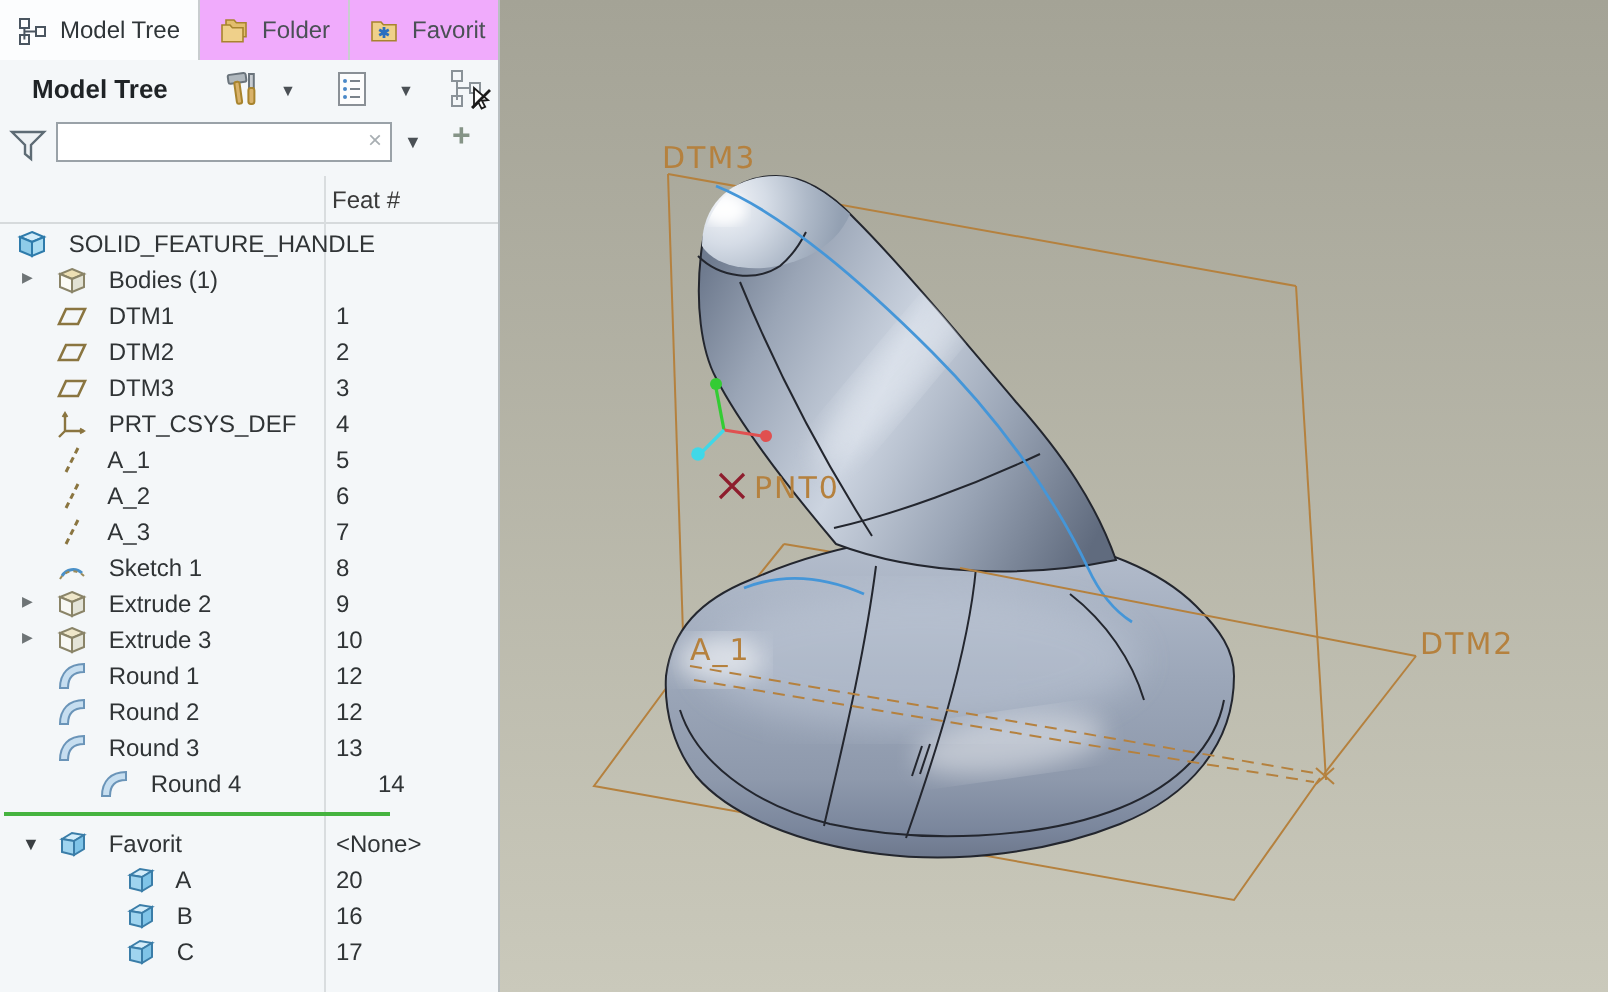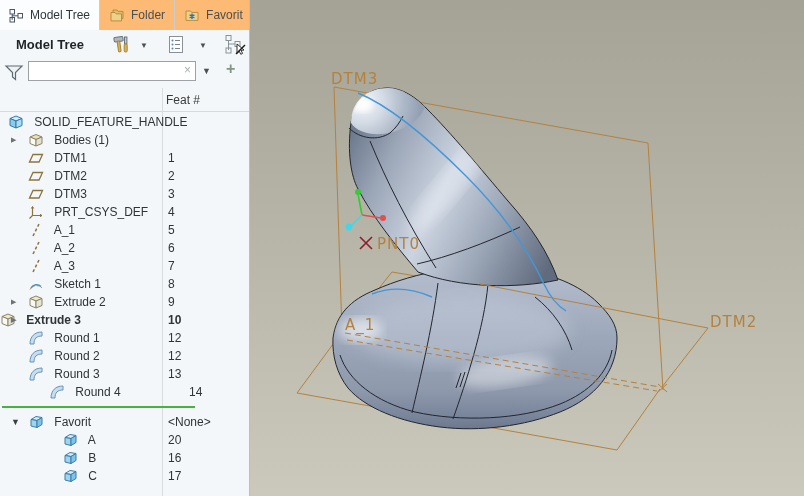--- a/index.html
+++ b/index.html
@@ -2,21 +2,21 @@
 <html><head>
 <meta charset="utf-8">
 <style>
   html,body{margin:0;padding:0;}
   body{width:804px;height:496px;overflow:hidden;font-family:"Liberation Sans",sans-serif;background:#fff;}
   .app{display:flex;width:804px;height:496px;border-radius:11px;}
 
   
   .left-panel{position:relative;width:250px;height:496px;background:#f4f7f9;border-right:1px solid #b9bfc2;box-sizing:border-box;flex:none;overflow:hidden;}
   .tab-bar{position:absolute;top:0;left:0;width:250px;height:30px;background:#dcdfe0;display:flex;overflow:hidden;}
-  .tab{display:flex;align-items:center;gap:6px;padding:0 9px;font-size:12px;color:#4a5055;background:#fdba74;border-right:1px solid #c9cdcf;white-space:nowrap;flex:none;cursor:default;}
+  .tab{display:flex;align-items:center;gap:6px;padding:0 9px;font-size:12px;color:#4a5055;background:#f0abfc;border-right:1px solid #c9cdcf;white-space:nowrap;flex:none;cursor:default;}
   .tab.active{background:#fcfdfe;color:#2f3538;}
   .tab svg{flex:none;}
 
   .panel-header{position:absolute;top:30px;left:0;width:250px;height:28px;}
   .panel-title{position:absolute;left:16px;top:7px;font-size:13px;font-weight:bold;color:#1f2326;}
   .hdr-ic{position:absolute;top:4px;}
   .caret{font-size:8px;color:#4a5055;position:absolute;top:11px;}
 
   .filter-row{position:absolute;top:58px;left:0;width:250px;height:30px;}
   .funnel{position:absolute;left:4px;top:5px;}
@@ -221,21 +221,21 @@
         <div class="tree-row" style="padding-left: 28px;">
     <span class="arrow" style="left: 11px; color: rgb(110, 116, 118);">▶</span>
     <span class="tree-icon"><svg width="16" height="16" viewBox="0 0 16 16">
               <polygon points="8,2 14,4.5 8,7 2,4.5" fill="#efe7ca" stroke="#8a8468"></polygon>
               <polygon points="2,4.5 8,7 8,14 2,11.5" fill="#f8f8f4" stroke="#8a8468"></polygon>
               <polygon points="14,4.5 8,7 8,14 14,11.5" fill="#e4e4d8" stroke="#8a8468"></polygon>
             </svg></span>
     <span class="label">Extrude 2</span>
     <span class="feat">9</span>
   </div>
-        <div class="tree-row" style=" font-weight: bold;">
+        <div class="tree-row" style="padding-left: 28px;">
     <span class="arrow" style="left: 11px; color: rgb(110, 116, 118);">▶</span>
     <span class="tree-icon"><svg width="16" height="16" viewBox="0 0 16 16">
               <polygon points="8,2 14,4.5 8,7 2,4.5" fill="#efe7ca" stroke="#8a8468"></polygon>
               <polygon points="2,4.5 8,7 8,14 2,11.5" fill="#f8f8f4" stroke="#8a8468"></polygon>
               <polygon points="14,4.5 8,7 8,14 14,11.5" fill="#e4e4d8" stroke="#8a8468"></polygon>
             </svg></span>
     <span class="label">Extrude 3</span>
     <span class="feat">10</span>
   </div>
         <div class="tree-row" style="padding-left: 28px;">

